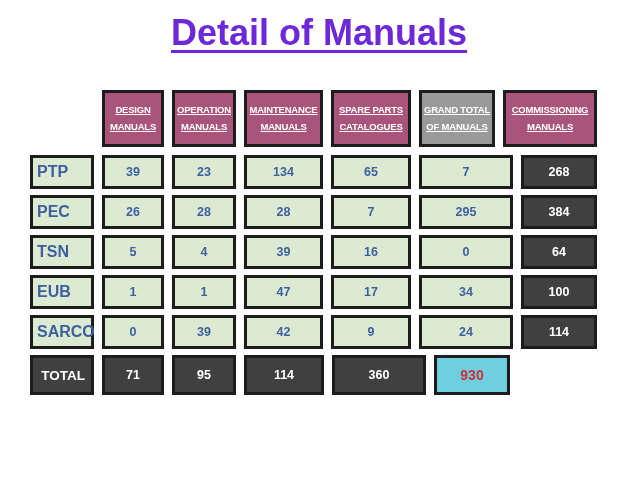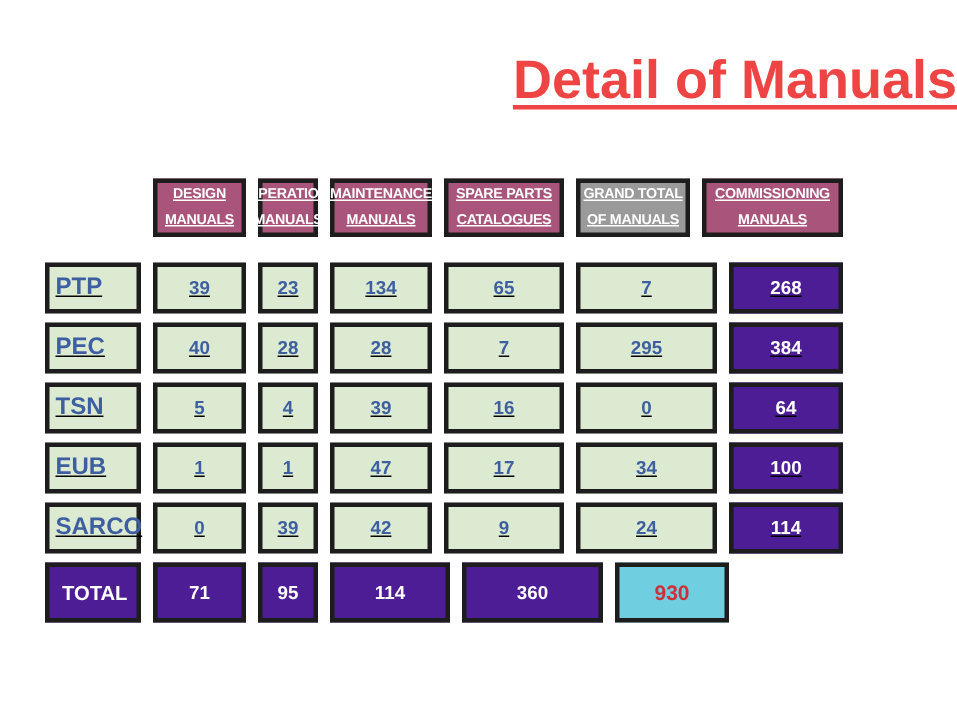--- a/index.html
+++ b/index.html
@@ -3,38 +3,38 @@
 <meta charset="utf-8">
 <style>
   html,body { margin:0; padding:0; }
   body {
     width:638px; height:478px;
     background:#ffffff;
     font-family:"Liberation Sans", sans-serif;
     overflow:hidden;
   }
   .title {
-    margin:32px 0 0 0;
-    text-align:right;
+    margin:12px 0 0 0;
+    text-align:center;
     font-size:36px;
     font-weight:bold;
-    color:#ef4444;
+    color:#6d28d9;
   }
   .title .u {
     text-decoration:underline;
     text-decoration-thickness:3px;
     text-underline-offset:5px;
   }
   .tbl { margin:36px 0 0 30px; }
   .trow { display:flex; column-gap:8px; margin-bottom:6px; }
-  .trow.header { height:57px; margin-bottom:8px;align-items:center; }
-  .trow.data   { height:34px;text-decoration:underline; }
+  .trow.header { height:57px; margin-bottom:8px; }
+  .trow.data   { height:34px; }
   .trow.totals { height:40px; margin-top:3px; }
 
-  .c0{width:64px} .c1{width:62px} .c2{width:40px} .c3{width:68px}
+  .c0{width:64px} .c1{width:62px} .c2{width:64px} .c3{width:79px}
   .c4{width:80px} .c5{width:94px} .c6{width:76px}
 
   .cell {
     box-sizing:border-box;
     border:3px solid #1d1d1d;
     display:flex; align-items:center; justify-content:center;
     font-weight:bold;
     flex:0 0 auto;
   }
   .spacer { border:none; background:transparent; }
@@ -47,21 +47,21 @@
     text-align:center;
     letter-spacing:-0.2px;
     text-decoration:underline;
   }
   .hcell.graybg { background:#9a9a9a; }
 
   .green { background:#dcead2; color:#3d5f9f; }
   .label-cell { justify-content:flex-start; padding-left:4px; font-size:16px; }
   .data-cell  { font-size:12.5px; }
 
-  .graycell { background:#4c1d95; color:#ffffff; font-size:12.5px; }
+  .graycell { background:#404040; color:#ffffff; font-size:12.5px; }
   .total-label { justify-content:flex-end; padding-right:6px; font-size:13.5px; }
   .grand {
     background:#6fcfe0;
     color:#cf3038;
     font-size:14px;
     text-align:right;
   }
 </style>
 </head>
 <body>
@@ -85,21 +85,21 @@
     <div class="cell c1 green data-cell">39</div>
     <div class="cell c2 green data-cell">23</div>
     <div class="cell c3 green data-cell">134</div>
     <div class="cell c4 green data-cell">65</div>
     <div class="cell c5 green data-cell">7</div>
     <div class="cell c6 graycell">268</div>
   </div>
 
   <div class="trow data">
     <div class="cell c0 green label-cell">PEC</div>
-    <div class="cell c1 green data-cell">40</div>
+    <div class="cell c1 green data-cell">26</div>
     <div class="cell c2 green data-cell">28</div>
     <div class="cell c3 green data-cell">28</div>
     <div class="cell c4 green data-cell">7</div>
     <div class="cell c5 green data-cell">295</div>
     <div class="cell c6 graycell">384</div>
   </div>
 
   <div class="trow data">
     <div class="cell c0 green label-cell">TSN</div>
     <div class="cell c1 green data-cell">5</div>

